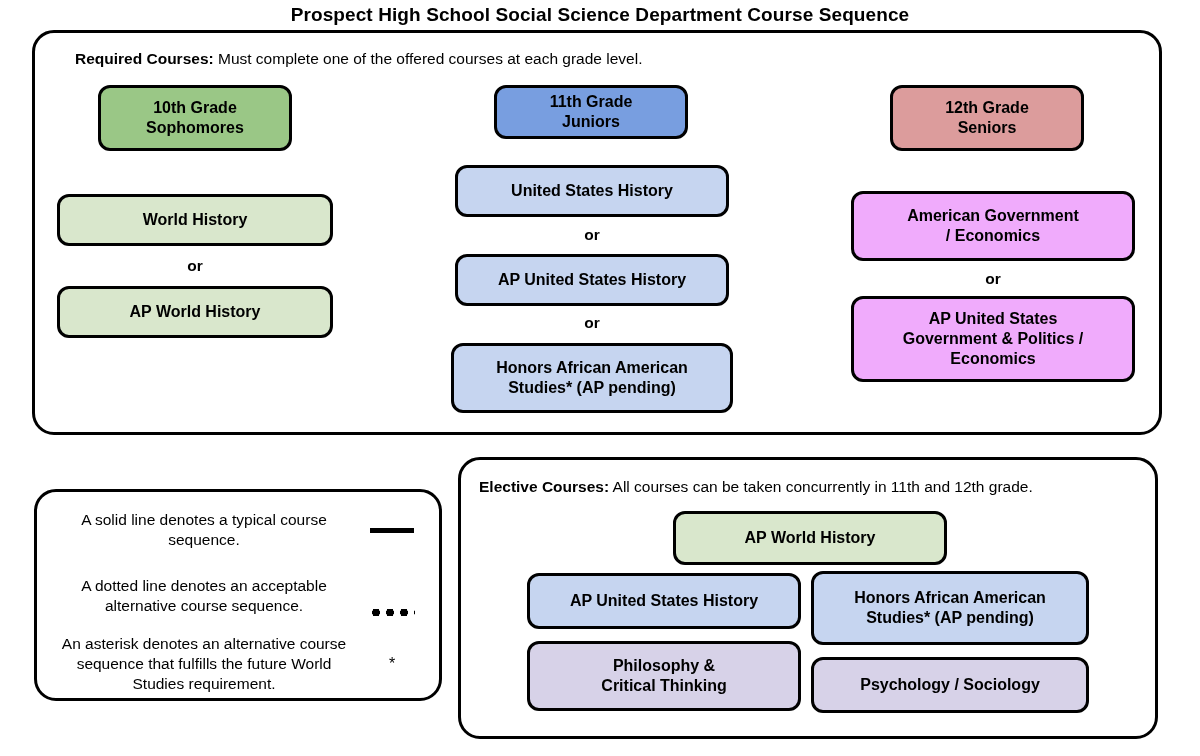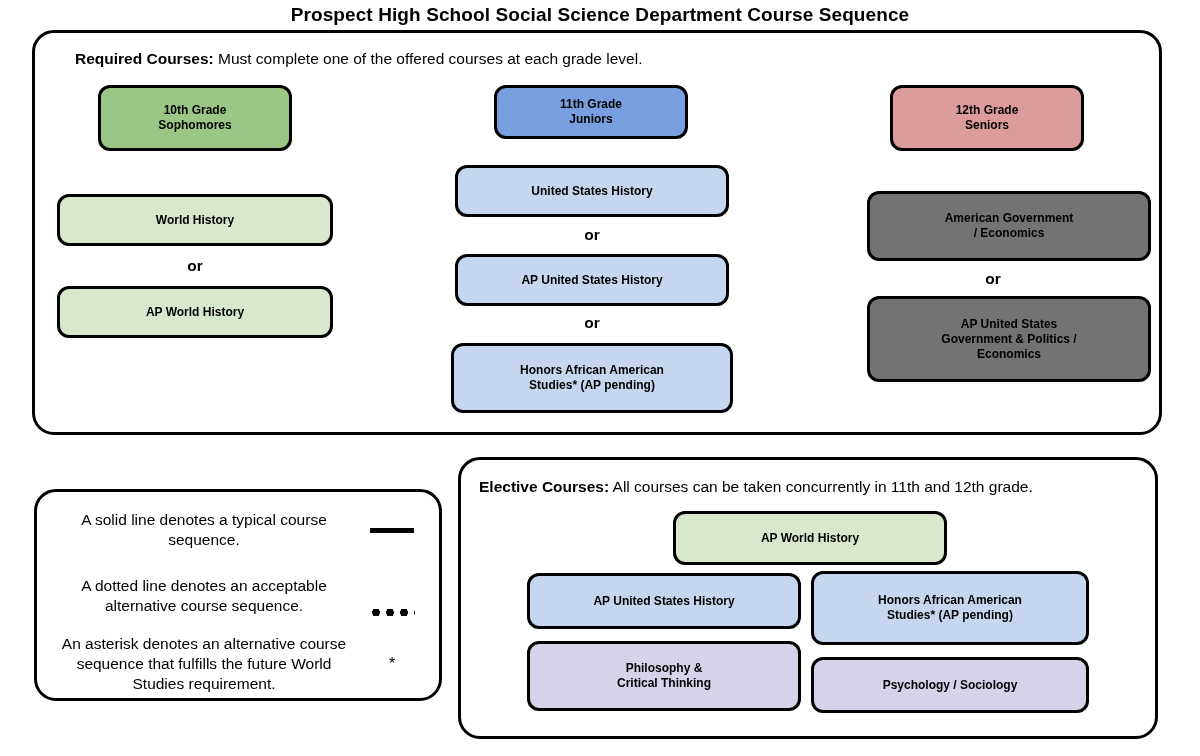--- a/index.html
+++ b/index.html
@@ -55,32 +55,32 @@
   .box {
     position: absolute;
     border: 3px solid #000000;
     border-radius: 12px;
     box-sizing: border-box;
     display: flex;
     align-items: center;
     justify-content: center;
     text-align: center;
     font-weight: bold;
-    font-size: 12px;
+    font-size: 16px;
     line-height: 1.25;
     padding: 2px 8px;
   }
   .box .lbl { display: block; }
 
   .hdr-green { background: #9ac786; }
   .hdr-blue  { background: #789ee0; }
   .hdr-red   { background: #dc9c9c; }
   .fill-green  { background: #d9e7cc; }
   .fill-blue   { background: #c6d5f0; }
-  .fill-red    { background: #737373; margin-left: 16px; }
+  .fill-red    { background: #f0abfc; }
   .fill-purple { background: #d7d2e8; }
 
   .or-label {
     position: absolute;
     font-size: 15.5px;
     font-weight: bold;
     text-align: center;
   }
 
   

